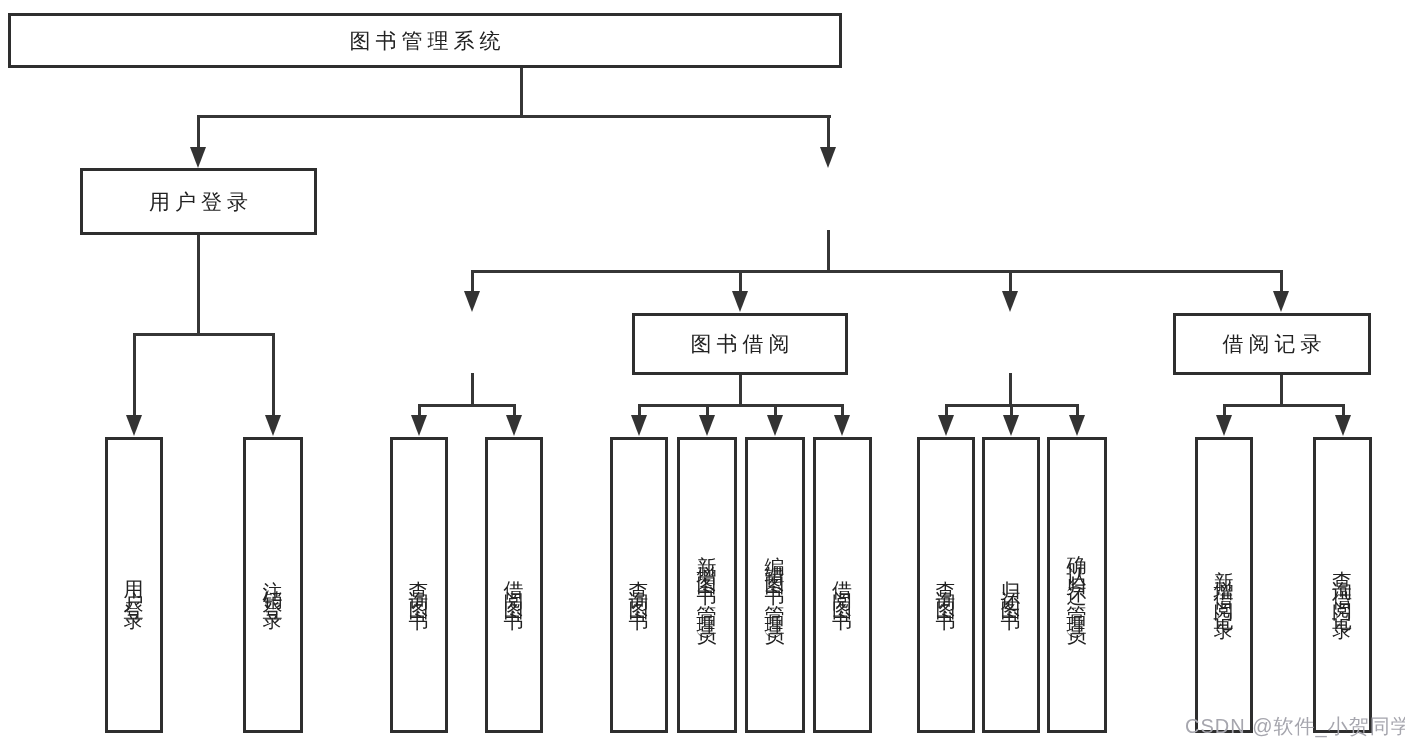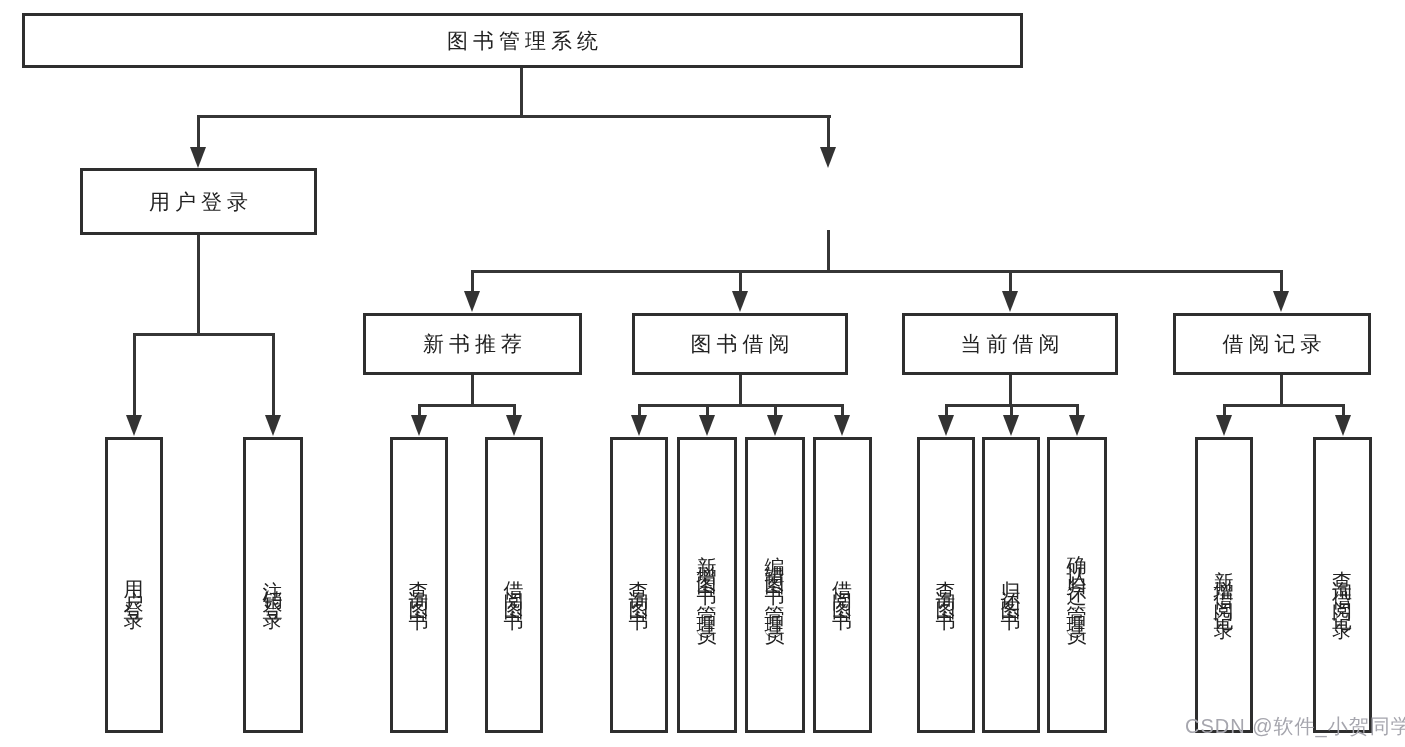--- a/index.html
+++ b/index.html
@@ -51,36 +51,30 @@
     color: #a6a6ae;
     z-index: 10;
     white-space: nowrap;
   }
 </style>
 </head>
 <body>
 
 <div class="canvas">
 
-  <div class="node" style="left:22px;top:13px;width:1001px;height:55px">
+  <div class="node" style="left:8px;top:13px;width:834px;height:55px">
     <span class="lbl">图书管理系统</span>
   </div>
 
   <div class="node" style="left:80px;top:168px;width:237px;height:67px">
     <span class="lbl">用户登录</span>
   </div>
 
-  <div class="node" style="left:363px;top:313px;width:219px;height:62px">
-    <span class="lbl">新书推荐</span>
-  </div>
   <div class="node" style="left:632px;top:313px;width:216px;height:62px">
     <span class="lbl">图书借阅</span>
-  </div>
-  <div class="node" style="left:902px;top:313px;width:216px;height:62px">
-    <span class="lbl">当前借阅</span>
   </div>
   <div class="node" style="left:1173px;top:313px;width:198px;height:62px">
     <span class="lbl">借阅记录</span>
   </div>
 
   <div class="node vert" style="left:105px;top:437px;width:58px;height:296px">
     <span class="lbl">用户登录</span>
   </div>
   <div class="node vert" style="left:243px;top:437px;width:60px;height:296px">
     <span class="lbl">注销登录</span>

